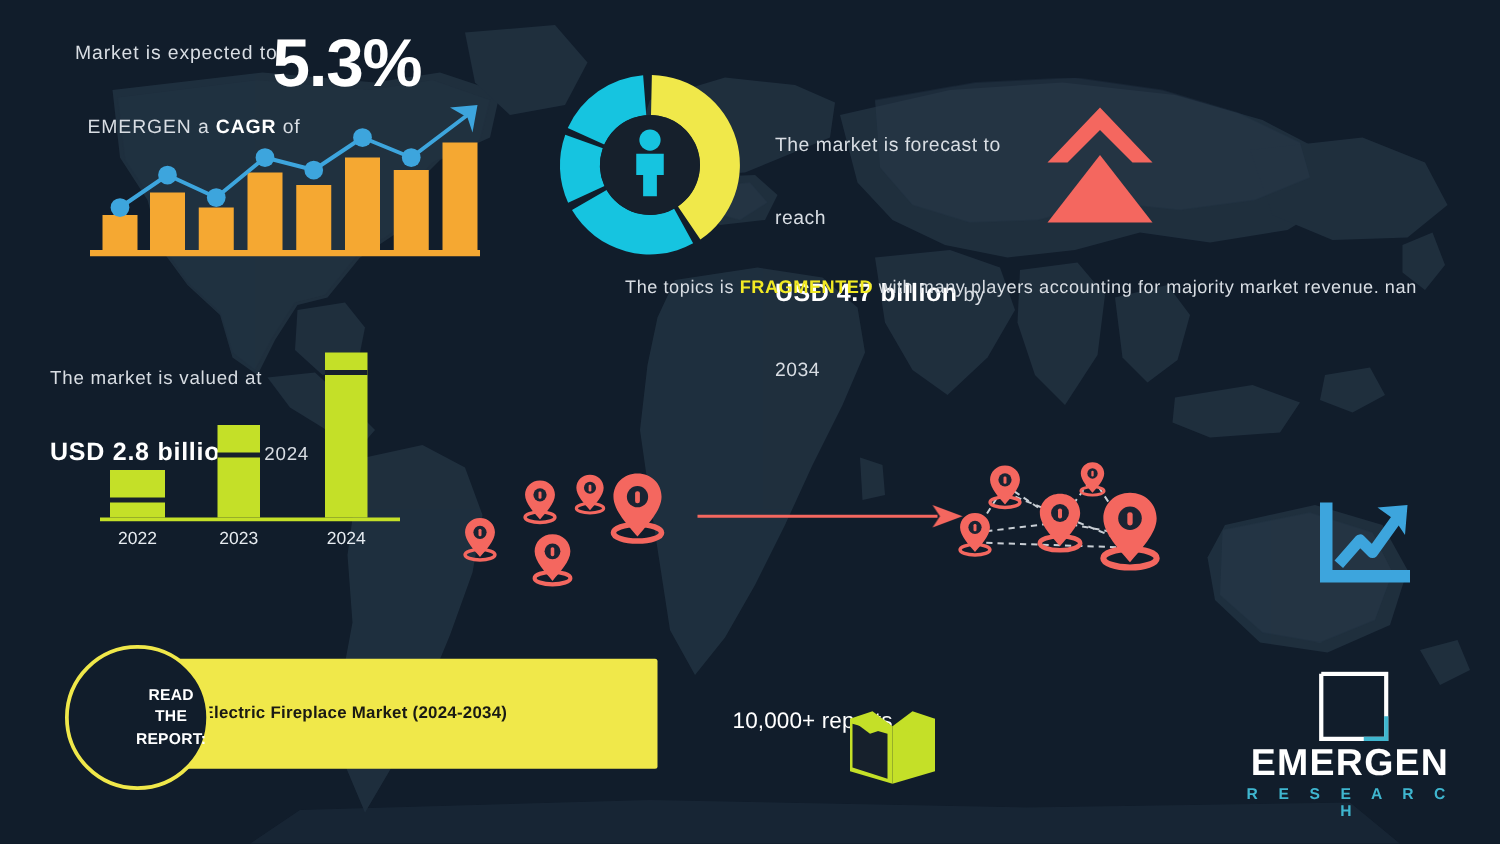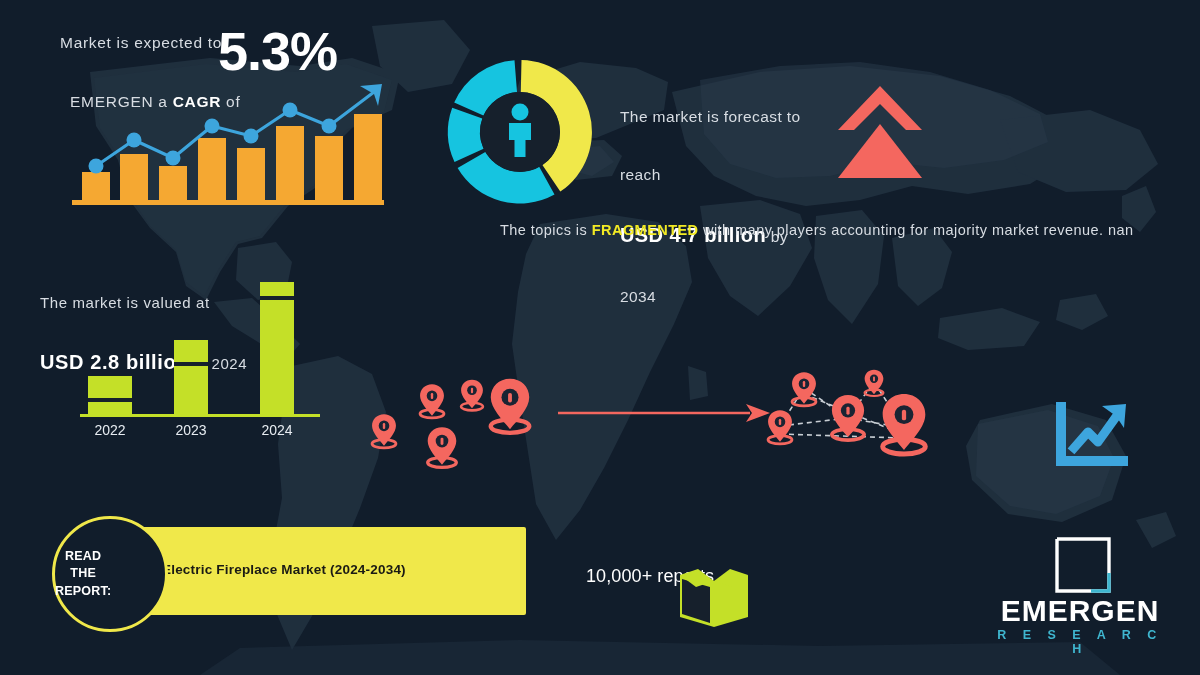--- a/index.html
+++ b/index.html
@@ -58,21 +58,21 @@
     position:absolute;left:102px;top:527px;width:424px;height:88px;
     background:#f0e84a;border-radius:2px;
   }
   #bannerText{
     position:absolute;left:162px;top:562px;font-size:13.5px;color:#1a1a14;
     font-weight:600;letter-spacing:.2px;white-space:nowrap;
   }
   #readCircle{
     position:absolute;left:52px;top:516px;width:110px;height:110px;border-radius:50%;
     background:#111d2b;border:3px solid #f0e84a;
-    display:flex;align-items:center;justify-content:flex-start;
+    display:flex;align-items:center;justify-content:flex-end;
   }
   #readCircle span{
     font-size:12.5px;font-weight:700;line-height:1.38;text-align:center;color:#fff;
     letter-spacing:.2px;
   }
 
   
   #reports{left:586px;top:513px;font-size:18px;line-height:1.42;letter-spacing:.1px;}
   #bookIcon{position:absolute;left:674px;top:567px;width:80px;height:62px;}
 

